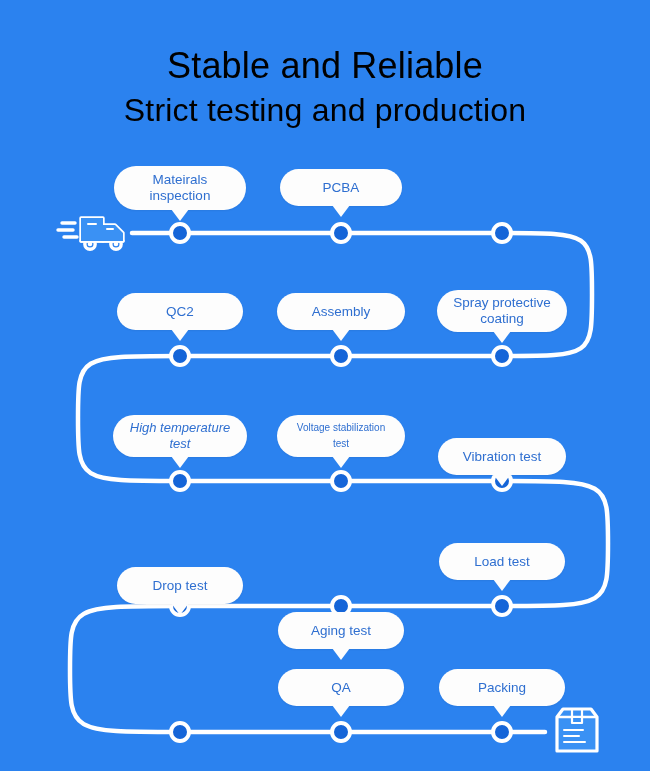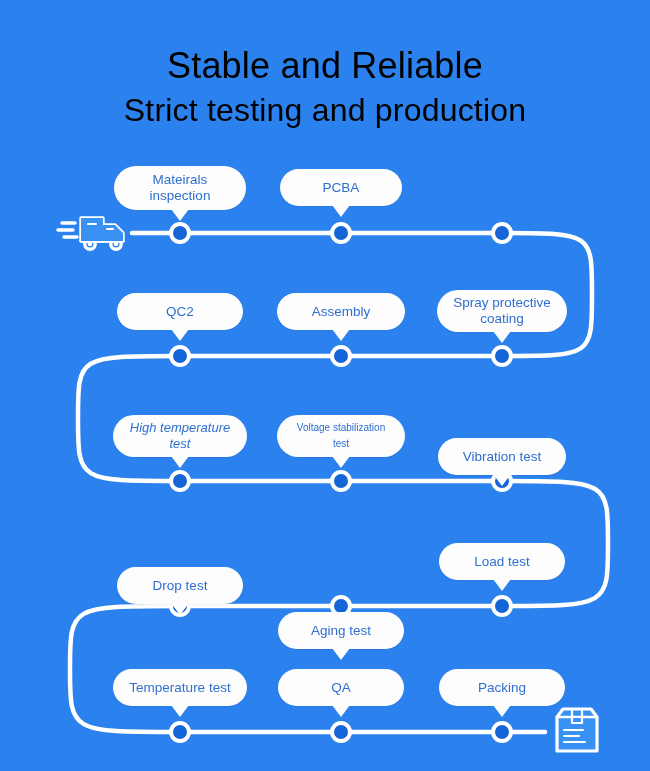--- a/index.html
+++ b/index.html
@@ -254,24 +254,20 @@
   <div class="pill" style="left:341px; top:572px; width:126px; height:37px;margin-top:40px;">
     <span class="pill-label">Aging test</span>
     <span class="pill-tail"></span>
   </div>
 
   <div class="pill" style="left:502px; top:543px; width:126px; height:37px;">
     <span class="pill-label">Load test</span>
     <span class="pill-tail"></span>
   </div>
 
-  <div class="pill" style="left:180px; top:669px; width:134px; height:37px;">
-    <span class="pill-label">Temperature test</span>
-    <span class="pill-tail"></span>
-  </div>
 
   <div class="pill" style="left:341px; top:669px; width:126px; height:37px;text-align:right;">
     <span class="pill-label">QA</span>
     <span class="pill-tail"></span>
   </div>
 
   <div class="pill" style="left:502px; top:669px; width:126px; height:37px;">
     <span class="pill-label">Packing</span>
     <span class="pill-tail"></span>
   </div>

